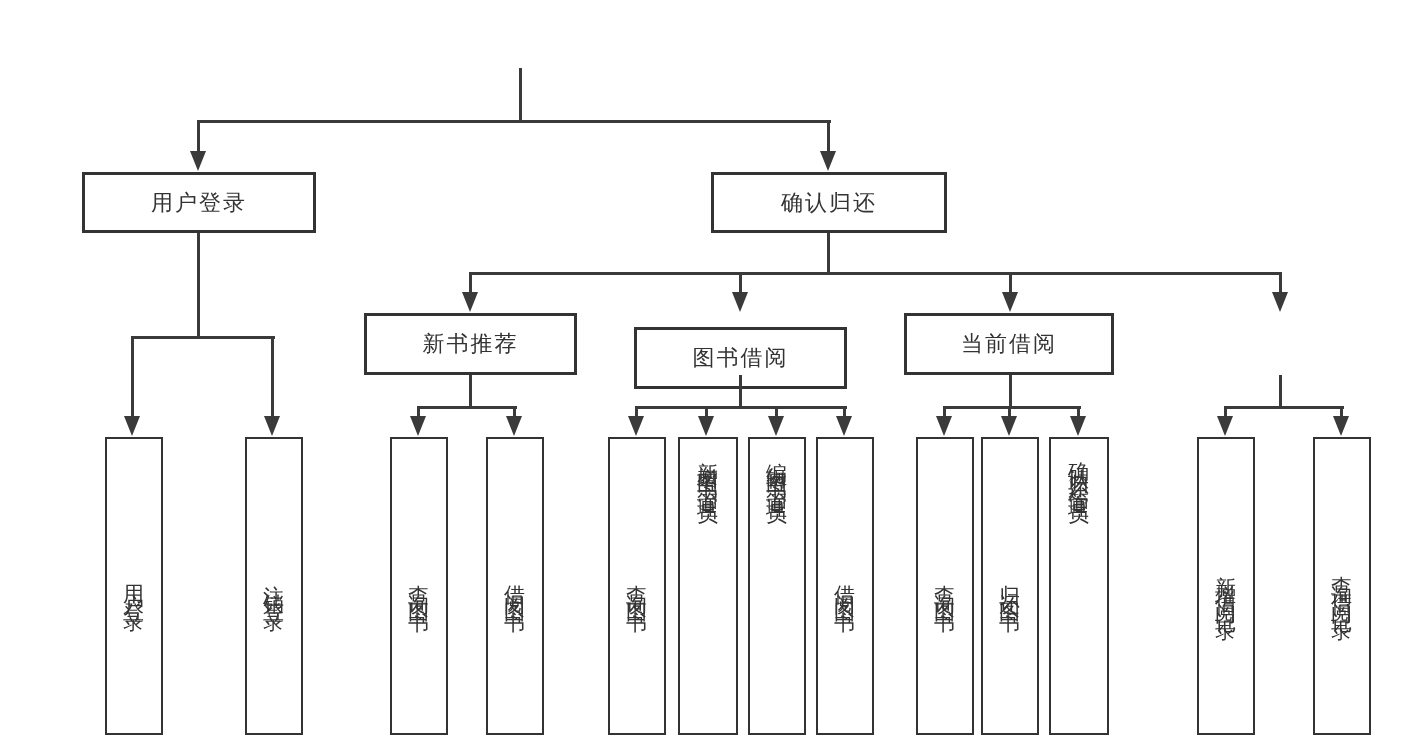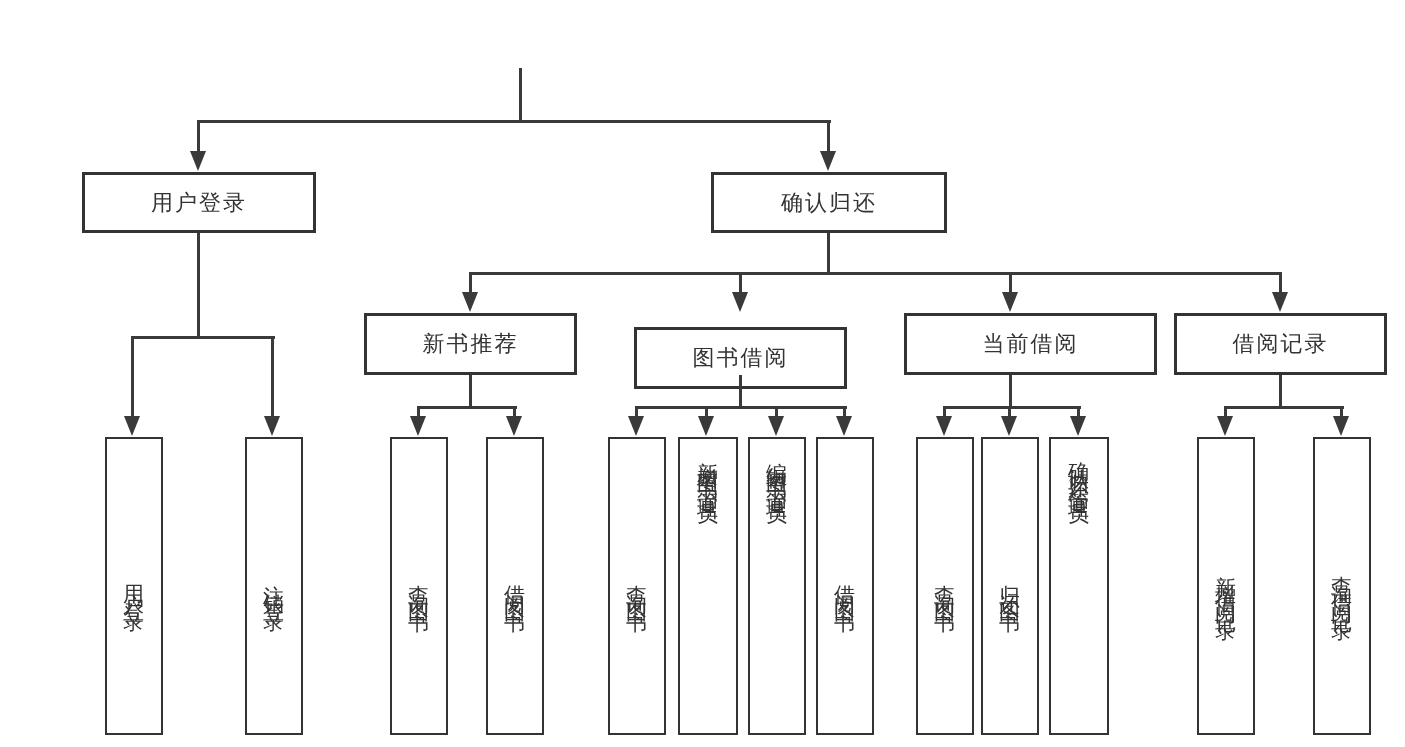--- a/index.html
+++ b/index.html
@@ -81,25 +81,22 @@
     <i class="vl" style="left:1279px;top:272px;height:22px;"></i>
     <i class="ar" style="left:1272px;top:292px;"></i>
   </div>
 
   <div class="box" style="left:364px;top:313px;width:213px;height:62px;">
     <span>新书推荐</span>
   </div>
   <div class="box" style="left:634px;top:327px;width:213px;height:62px;">
     <span>图书借阅</span>
   </div>
-  <div class="box" style="left:904px;top:313px;width:253px;height:62px;">
+  <div class="box" style="left:904px;top:313px;width:210px;height:62px;">
     <span>当前借阅</span>
-  </div>
-  <div class="box" style="left:1174px;top:313px;width:213px;height:62px;">
-    <span>借阅记录</span>
   </div>
 
   <div>
     <i class="vl" style="left:469px;top:375px;height:34px;"></i>
     <i class="hl" style="left:417px;top:406px;width:100px;"></i>
     <i class="vl" style="left:417px;top:406px;height:12px;"></i>
     <i class="ar" style="left:410px;top:416px;"></i>
     <i class="vl" style="left:513px;top:406px;height:12px;"></i>
     <i class="ar" style="left:506px;top:416px;"></i>
   </div>

